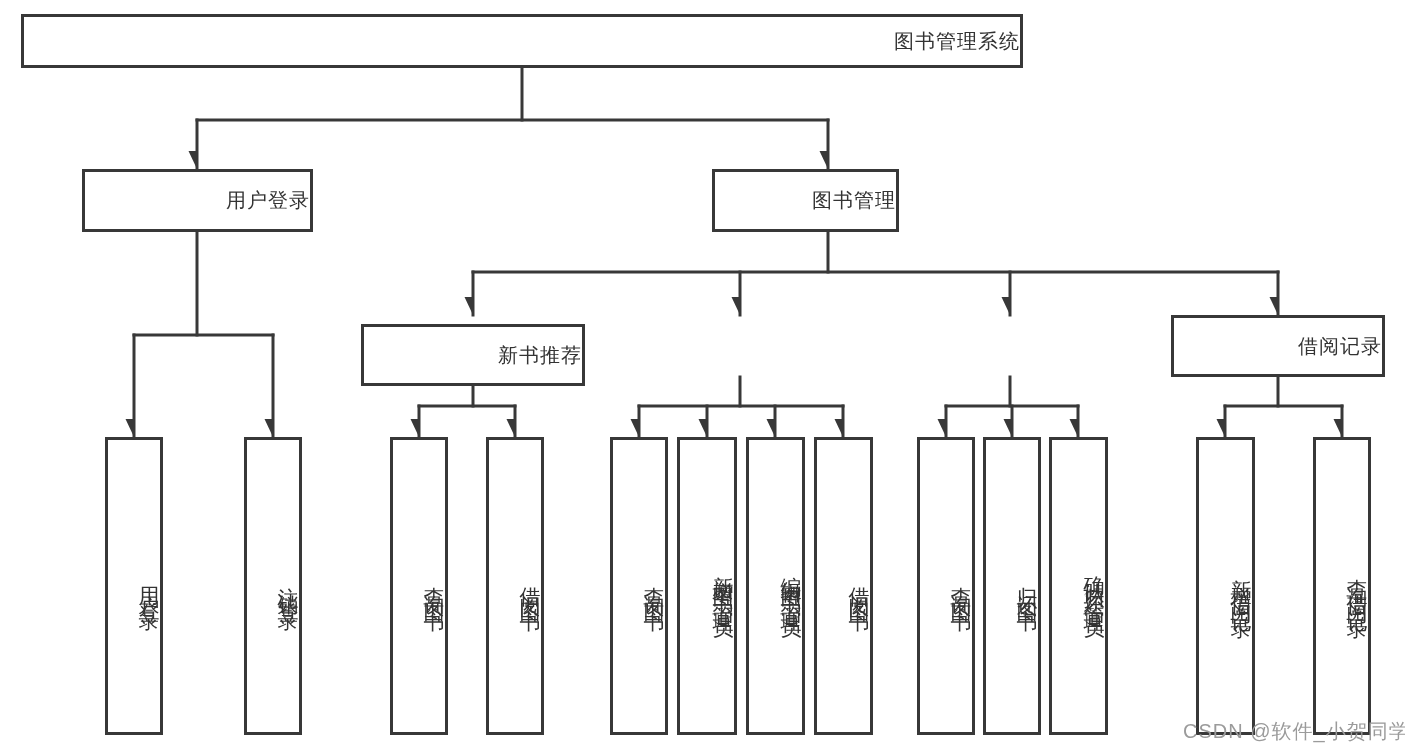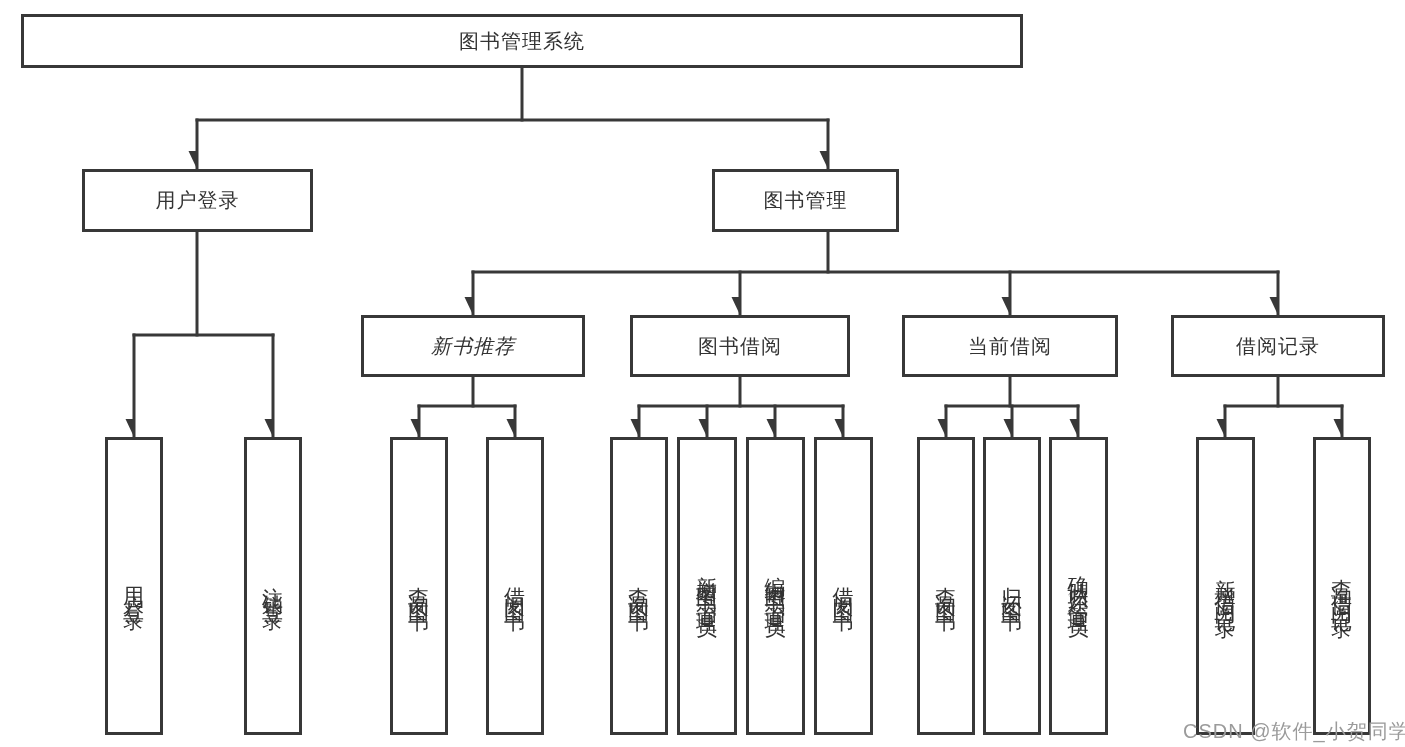--- a/index.html
+++ b/index.html
@@ -23,21 +23,21 @@
     height: 747px;
     pointer-events: none;
   }
   .node {
     position: absolute;
     box-sizing: border-box;
     border: 3px solid #383838;
     background: #ffffff;
     display: flex;
     align-items: center;
-    justify-content: center;
+    justify-content: flex-end;
     color: #333333;
     z-index: 2;
   }
   .node.h .lbl {
     font-size: 20px;
     letter-spacing: 1px;
     white-space: nowrap;
   }
   .node.v .lbl {
     writing-mode: vertical-rl;
@@ -119,28 +119,22 @@
     <span class="lbl">图书管理系统</span>
   </div>
 
   <div class="node h" style="left:82px; top:169px; width:231px; height:63px;">
     <span class="lbl">用户登录</span>
   </div>
   <div class="node h" style="left:712px; top:169px; width:187px; height:63px;">
     <span class="lbl">图书管理</span>
   </div>
 
-  <div class="node h" style="left:361px; top:315px; width:224px; height:62px;font-style:italic;">
+  <div class="node h" style="left:361px; top:324px; width:224px; height:62px;">
     <span class="lbl">新书推荐</span>
-  </div>
-  <div class="node h" style="left:630px; top:315px; width:220px; height:62px;">
-    <span class="lbl">图书借阅</span>
-  </div>
-  <div class="node h" style="left:902px; top:315px; width:216px; height:62px;">
-    <span class="lbl">当前借阅</span>
   </div>
   <div class="node h" style="left:1171px; top:315px; width:214px; height:62px;">
     <span class="lbl">借阅记录</span>
   </div>
 
   <div class="node v" style="left:105px; top:437px; width:58px; height:298px;">
     <span class="lbl">用户登录</span>
   </div>
   <div class="node v" style="left:244px; top:437px; width:58px; height:298px;">
     <span class="lbl">注销登录</span>

